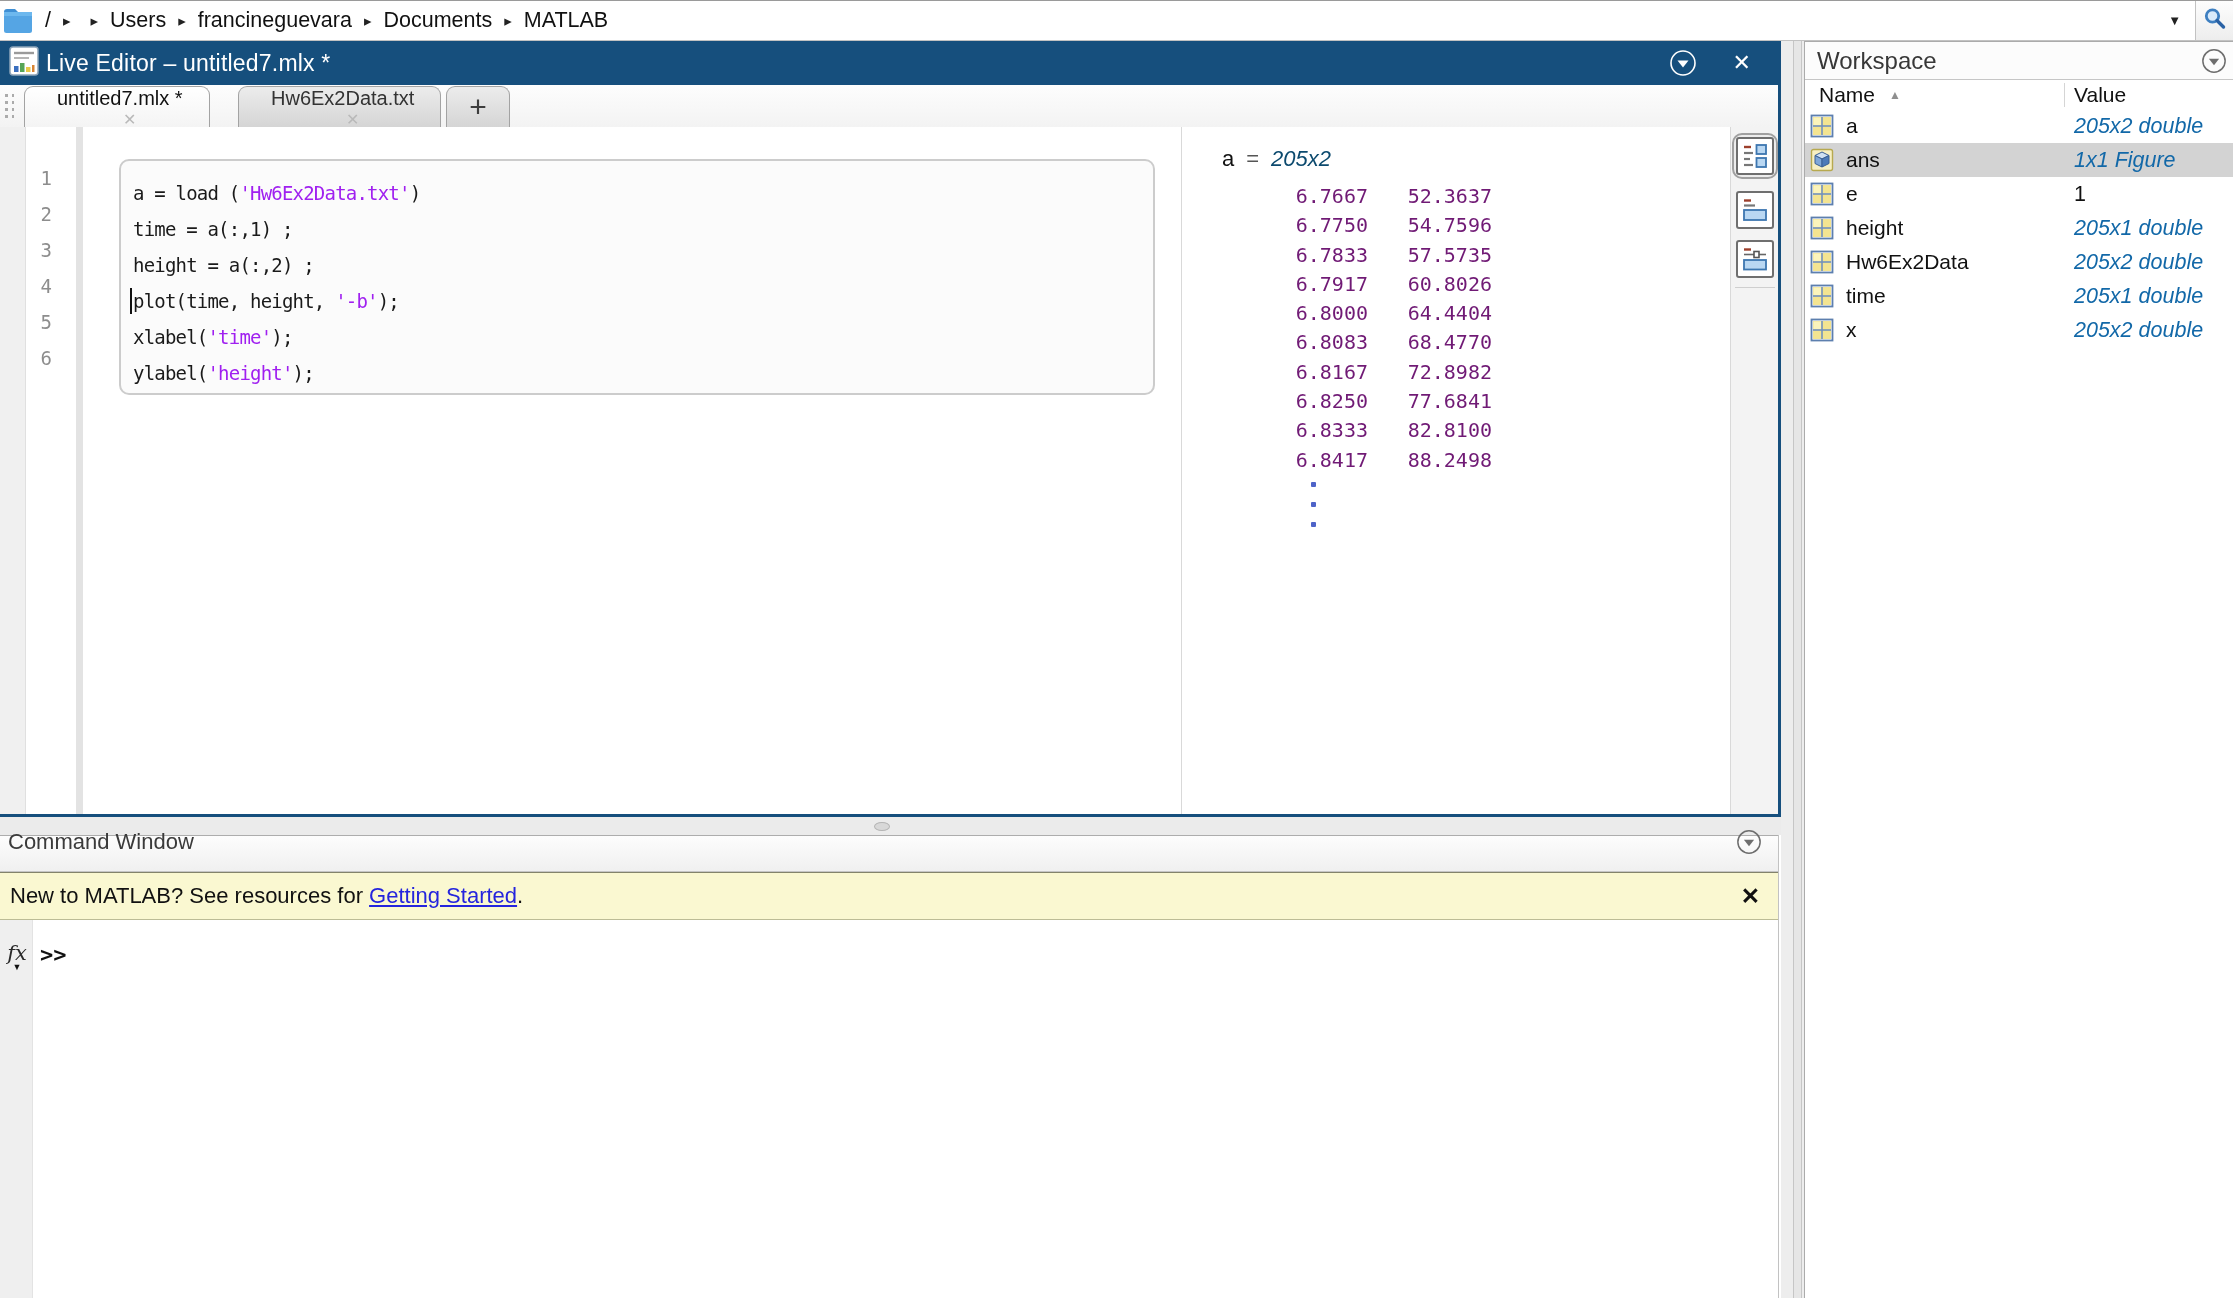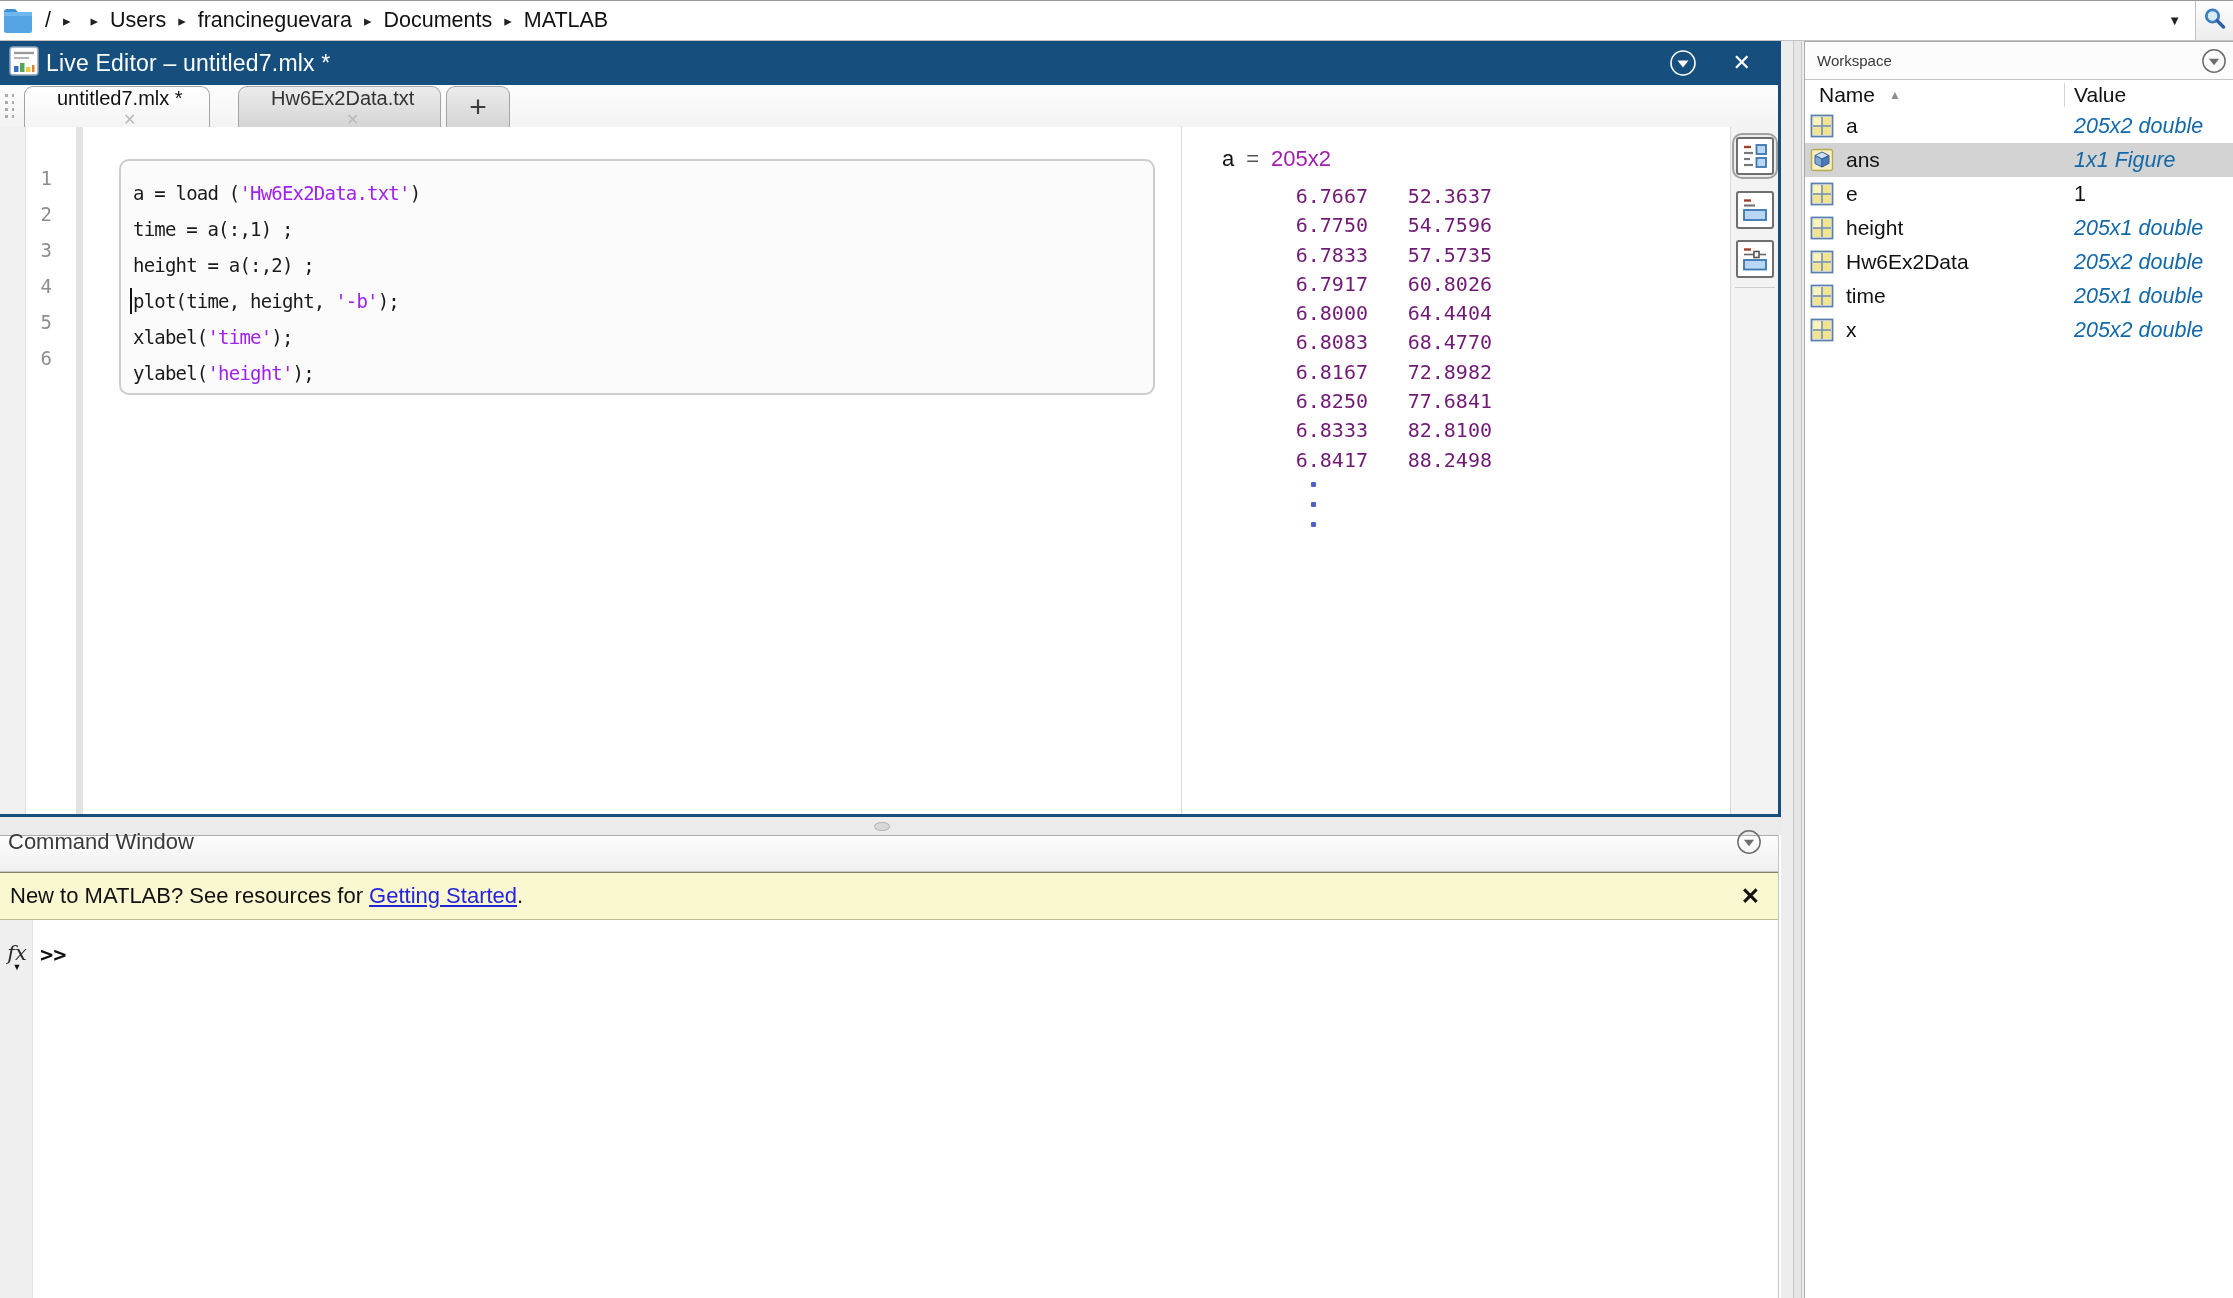--- a/index.html
+++ b/index.html
@@ -54,21 +54,21 @@
     border:2px solid #cccccc; border-radius:10px; background:#fbfbfb; padding:14px 0 0 12px; }
   .code-line { position:relative; height:36px; line-height:36px;
     font-family:"DejaVu Sans Mono",monospace; font-size:19px; letter-spacing:-0.8px;
     color:#1a1a1a; white-space:pre; }
   .seg-string { color:#A020F0; }
   .caret { position:absolute; left:-3px; top:5px; width:2px; height:26px; background:#111; }
   .v-div { position:absolute; left:1181px; top:0; width:1px; bottom:0; background:#d9d9d9; }
   
   .out-varline { position:absolute; left:1222px; top:19px; font-size:22px; color:#111; white-space:pre; }
   .out-eq { color:#555; padding:0 12px; }
-  .out-dims { color:#a21caf; }
+  .out-dims { font-style:italic; color:#0c4a6e; }
   .out-rows { position:absolute; left:1240px; top:55px;
     font-family:"DejaVu Sans Mono",monospace; font-size:20px; color:#701a75; }
   .out-row { display:flex; height:29.3px; line-height:29.3px; }
   .out-c1 { width:128px; text-align:right; }
   .out-c2 { width:124px; text-align:right; }
   .out-ellipsis { position:absolute; left:1311px; top:355px; }
   .out-ellipsis i { display:block; width:5px; height:5px; border-radius:1px; background:#4E63C8; margin:0 0 15px 0; }
   
   .out-toolbar { position:absolute; left:1730px; top:0; width:48px; bottom:0;
     background:#f3f3f3; border-left:1px solid #d9d9d9; }
@@ -107,21 +107,21 @@
     font-size:22px; font-weight:bold; color:#111; }
   
   .v-split { position:absolute; left:1781px; top:41px; width:23px; height:1257px; background:#ededed; }
   .v-split::before { content:""; position:absolute; left:12px; top:0; bottom:0; width:7px;
     background:#e6e6e6; border-left:1px solid #c6c6c6; border-right:1px solid #c6c6c6; }
   
   .ws { position:absolute; left:1804px; top:41px; width:429px; height:1257px; background:#fff;
     border-left:1px solid #ababab; border-top:1px solid #ababab; overflow:hidden; }
   .ws-header { position:absolute; left:0; top:0; right:0; height:38px; background:#fcfcfc;
     border-bottom:1px solid #c6c6c6; display:flex; align-items:center; padding:0 6px 0 12px; }
-  .ws-title { font-size:15px; color:#383838; }
+  .ws-title { font-size:24px; color:#383838; }
   .ws-header .win-circ { color:#6e6e6e; }
   .ws-colhead { position:absolute; left:0; top:38px; right:0; height:29px; display:flex; align-items:center; }
   .ws-col-name { font-size:21px; color:#111; padding-left:14px; }
   .ws-sort { font-size:12px; color:#8f8f8f; padding-left:14px; }
   .ws-colsep { position:absolute; left:259px; top:3px; width:1px; height:24px; background:#d5d5d5; }
   .ws-col-value { position:absolute; left:269px; font-size:21px; color:#111; }
   .ws-rows { position:absolute; left:0; top:67px; right:0; }
   .ws-row { position:relative; height:34px; display:flex; align-items:center; padding-left:5px; }
   .ws-row.sel { background:#D3D3D3; }
   .ws-icon { width:24px; height:24px; display:flex; }

